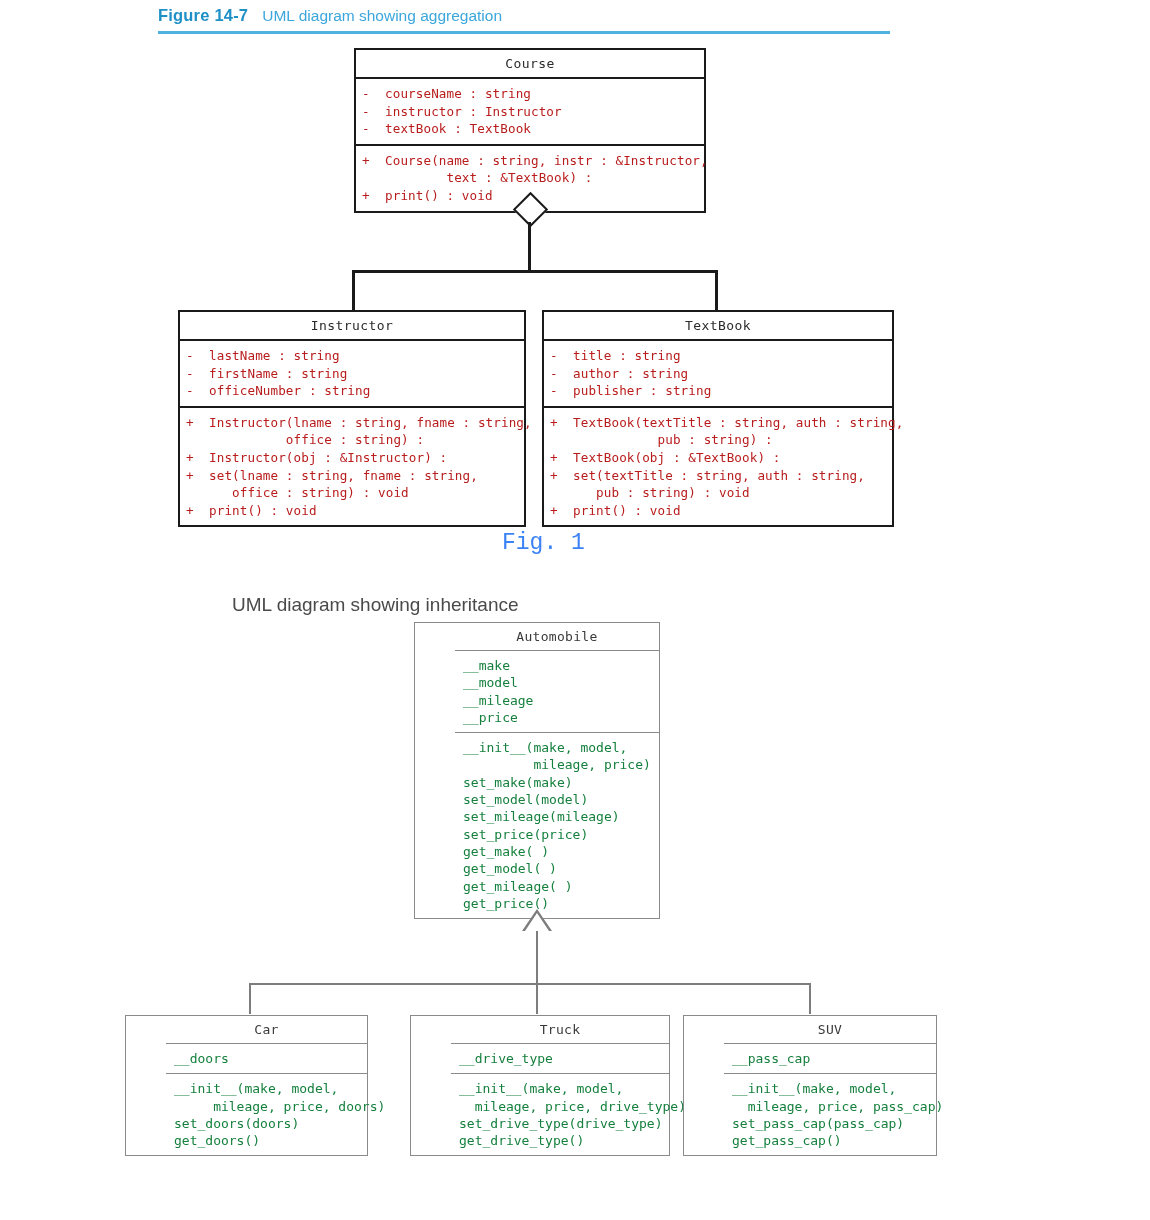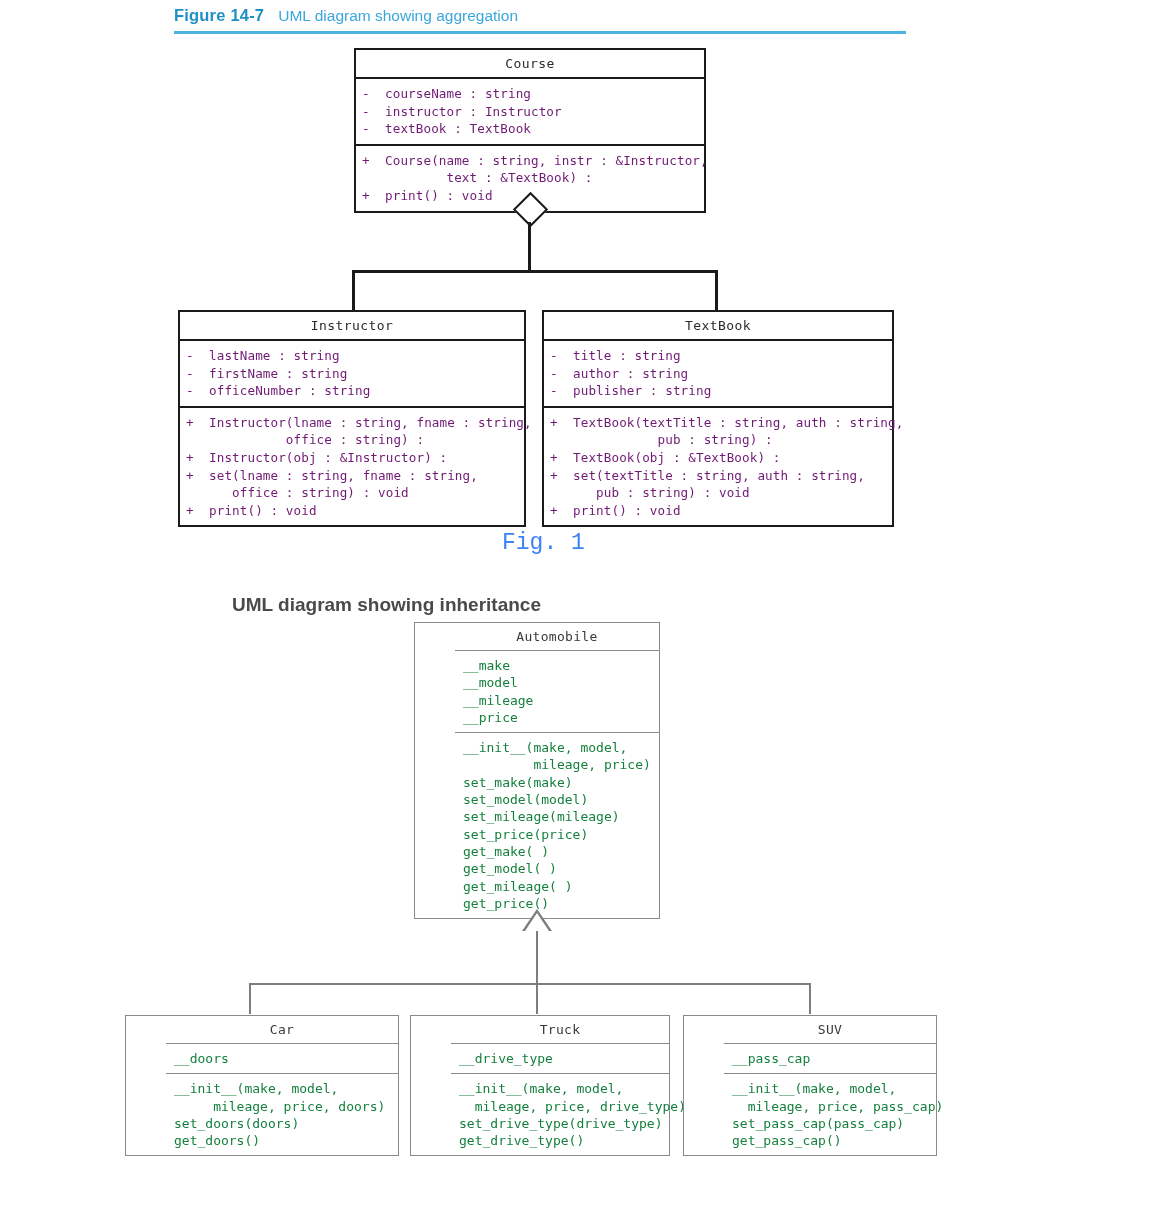--- a/index.html
+++ b/index.html
@@ -11,21 +11,21 @@
     width: 1150px;
     height: 1220px;
     position: relative;
     font-family: "Liberation Sans", sans-serif;
     overflow: hidden;
   }
 
   
   .fig-header {
     position: absolute;
-    left: 174px;
+    left: 158px;
     top: 6px;
     width: 732px;
   }
   .fig-header-line {
     display: flex;
     align-items: baseline;
     gap: 14px;
     white-space: nowrap;
   }
   .fig-num {
@@ -73,21 +73,21 @@
   }
   .f1 .uml-name {
     font-size: 13px;
     color: #2b2b2b;
     padding: 6px 4px 6px 4px;
     letter-spacing: .4px;
   }
   .f1 .uml-lines {
     font-size: 12.6px;
     line-height: 17.6px;
-    color: #701a75;
+    color: #b91c1c;
     padding: 6px 14px 6px 6px;
     letter-spacing: .1px;
   }
 
   
   .f2 {
     border: 1.4px solid #8a8a8a;
     padding-left: 40px;
   }
   .f2 .sect + .sect {
@@ -142,21 +142,21 @@
   .fig-label {
     position: absolute;
     font-size: 23px;
     color: #3b82f6;
     font-family: Liberation Mono, monospace;
   }
 
   .section-title {
     position: absolute;
     font-size: 19px;
-    font-weight: bold;
+    font-weight: normal;
     color: #4a4a4a;
     font-family: "Liberation Sans", sans-serif;
     white-space: nowrap;
   }
 </style>
 </head>
 <body>
 
 <div class="fig-header">
   <div class="fig-header-line">
@@ -257,21 +257,21 @@
 
 <div class="tri tri-outer" style="left:522px; top:909px;"></div>
 <div class="tri tri-inner" style="left:525px; top:913px;"></div>
 
 <div class="conn-thin" style="left:535.5px; top:931px; width:2px; height:53px;"></div>
 <div class="conn-thin" style="left:249px; top:983px; width:562px; height:2px;"></div>
 <div class="conn-thin" style="left:249px; top:983px; width:2px; height:31px;"></div>
 <div class="conn-thin" style="left:535.5px; top:983px; width:2px; height:31px;"></div>
 <div class="conn-thin" style="left:809px; top:983px; width:2px; height:31px;"></div>
 
-<div class="uml-box f2" style="left:125px; top:1015px; width:274px;">
+<div class="uml-box f2" style="left:125px; top:1015px; width:243px;">
   <div class="sect">
     <div class="uml-name">Car</div>
   </div>
   <div class="sect">
     <div class="uml-lines">__doors</div>
   </div>
   <div class="sect">
     <div class="uml-lines">__init__(make, model,
      mileage, price, doors)
 set_doors(doors)

